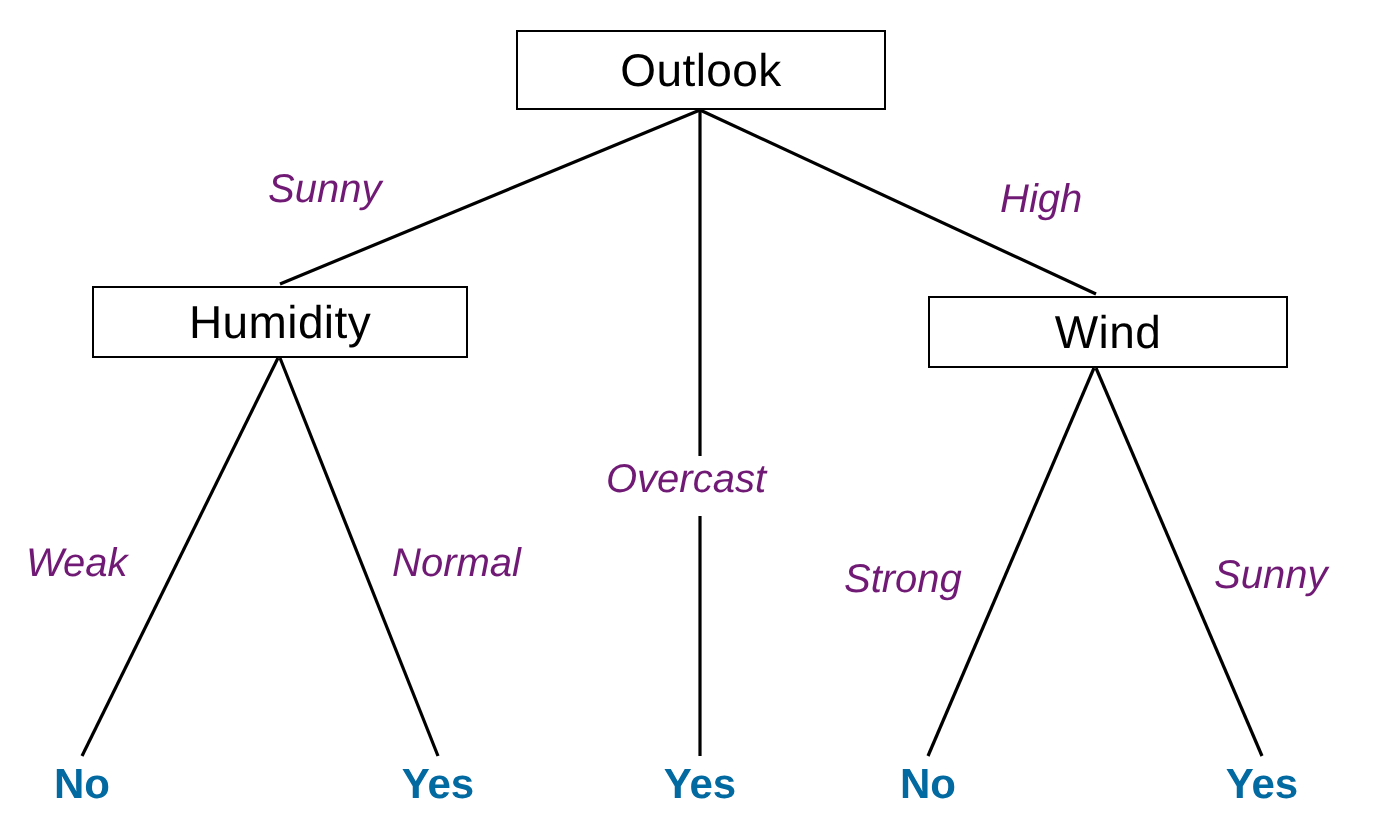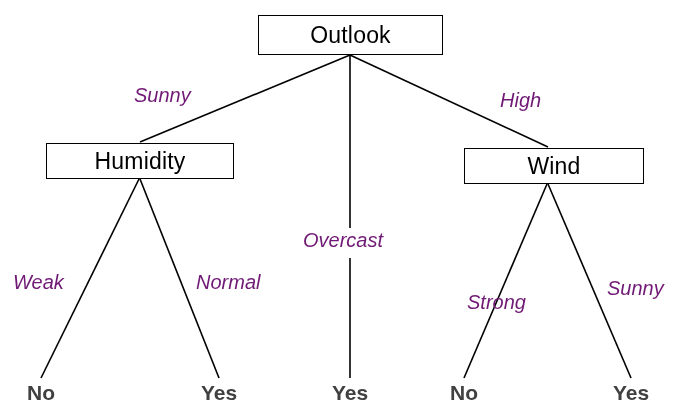--- a/index.html
+++ b/index.html
@@ -52,21 +52,21 @@
     font-weight: 400;
     color: #701a75;
     white-space: nowrap;
     line-height: 1;
   }
   .leaf-label {
     position: absolute;
     font-family: "Liberation Sans", sans-serif;
     font-size: 21px;
     font-weight: bold;
-    color: #404040;
+    color: #0369a1;
     white-space: nowrap;
     line-height: 1;
     text-align: center;
   }
 </style>
 </head>
 <body>
 
 <div id="diagram-root">
 
@@ -103,21 +103,21 @@
   <div class="edge-label" style="left:134px; top:85px;">Sunny</div>
 
   <div class="edge-label" style="left:303px; top:230px;text-align:center;">Overcast</div>
 
   <div class="edge-label" style="left:500px; top:90px;">High</div>
 
   <div class="edge-label" style="left:13px; top:272px;">Weak</div>
 
   <div class="edge-label" style="left:196px; top:272px;text-align:center;">Normal</div>
 
-  <div class="edge-label" style="left:422px; top:292px;margin-left:45px;">Strong</div>
+  <div class="edge-label" style="left:422px; top:280px;">Strong</div>
 
   <div class="edge-label" style="left:607px; top:278px;">Sunny</div>
 
   <div class="leaf-label" style="left:15px; top:382px; width:52px;">No</div>
 
   <div class="leaf-label" style="left:192px; top:382px; width:54px;">Yes</div>
 
   <div class="leaf-label" style="left:323px; top:382px; width:54px;">Yes</div>
 
   <div class="leaf-label" style="left:438px; top:382px; width:52px;">No</div>

